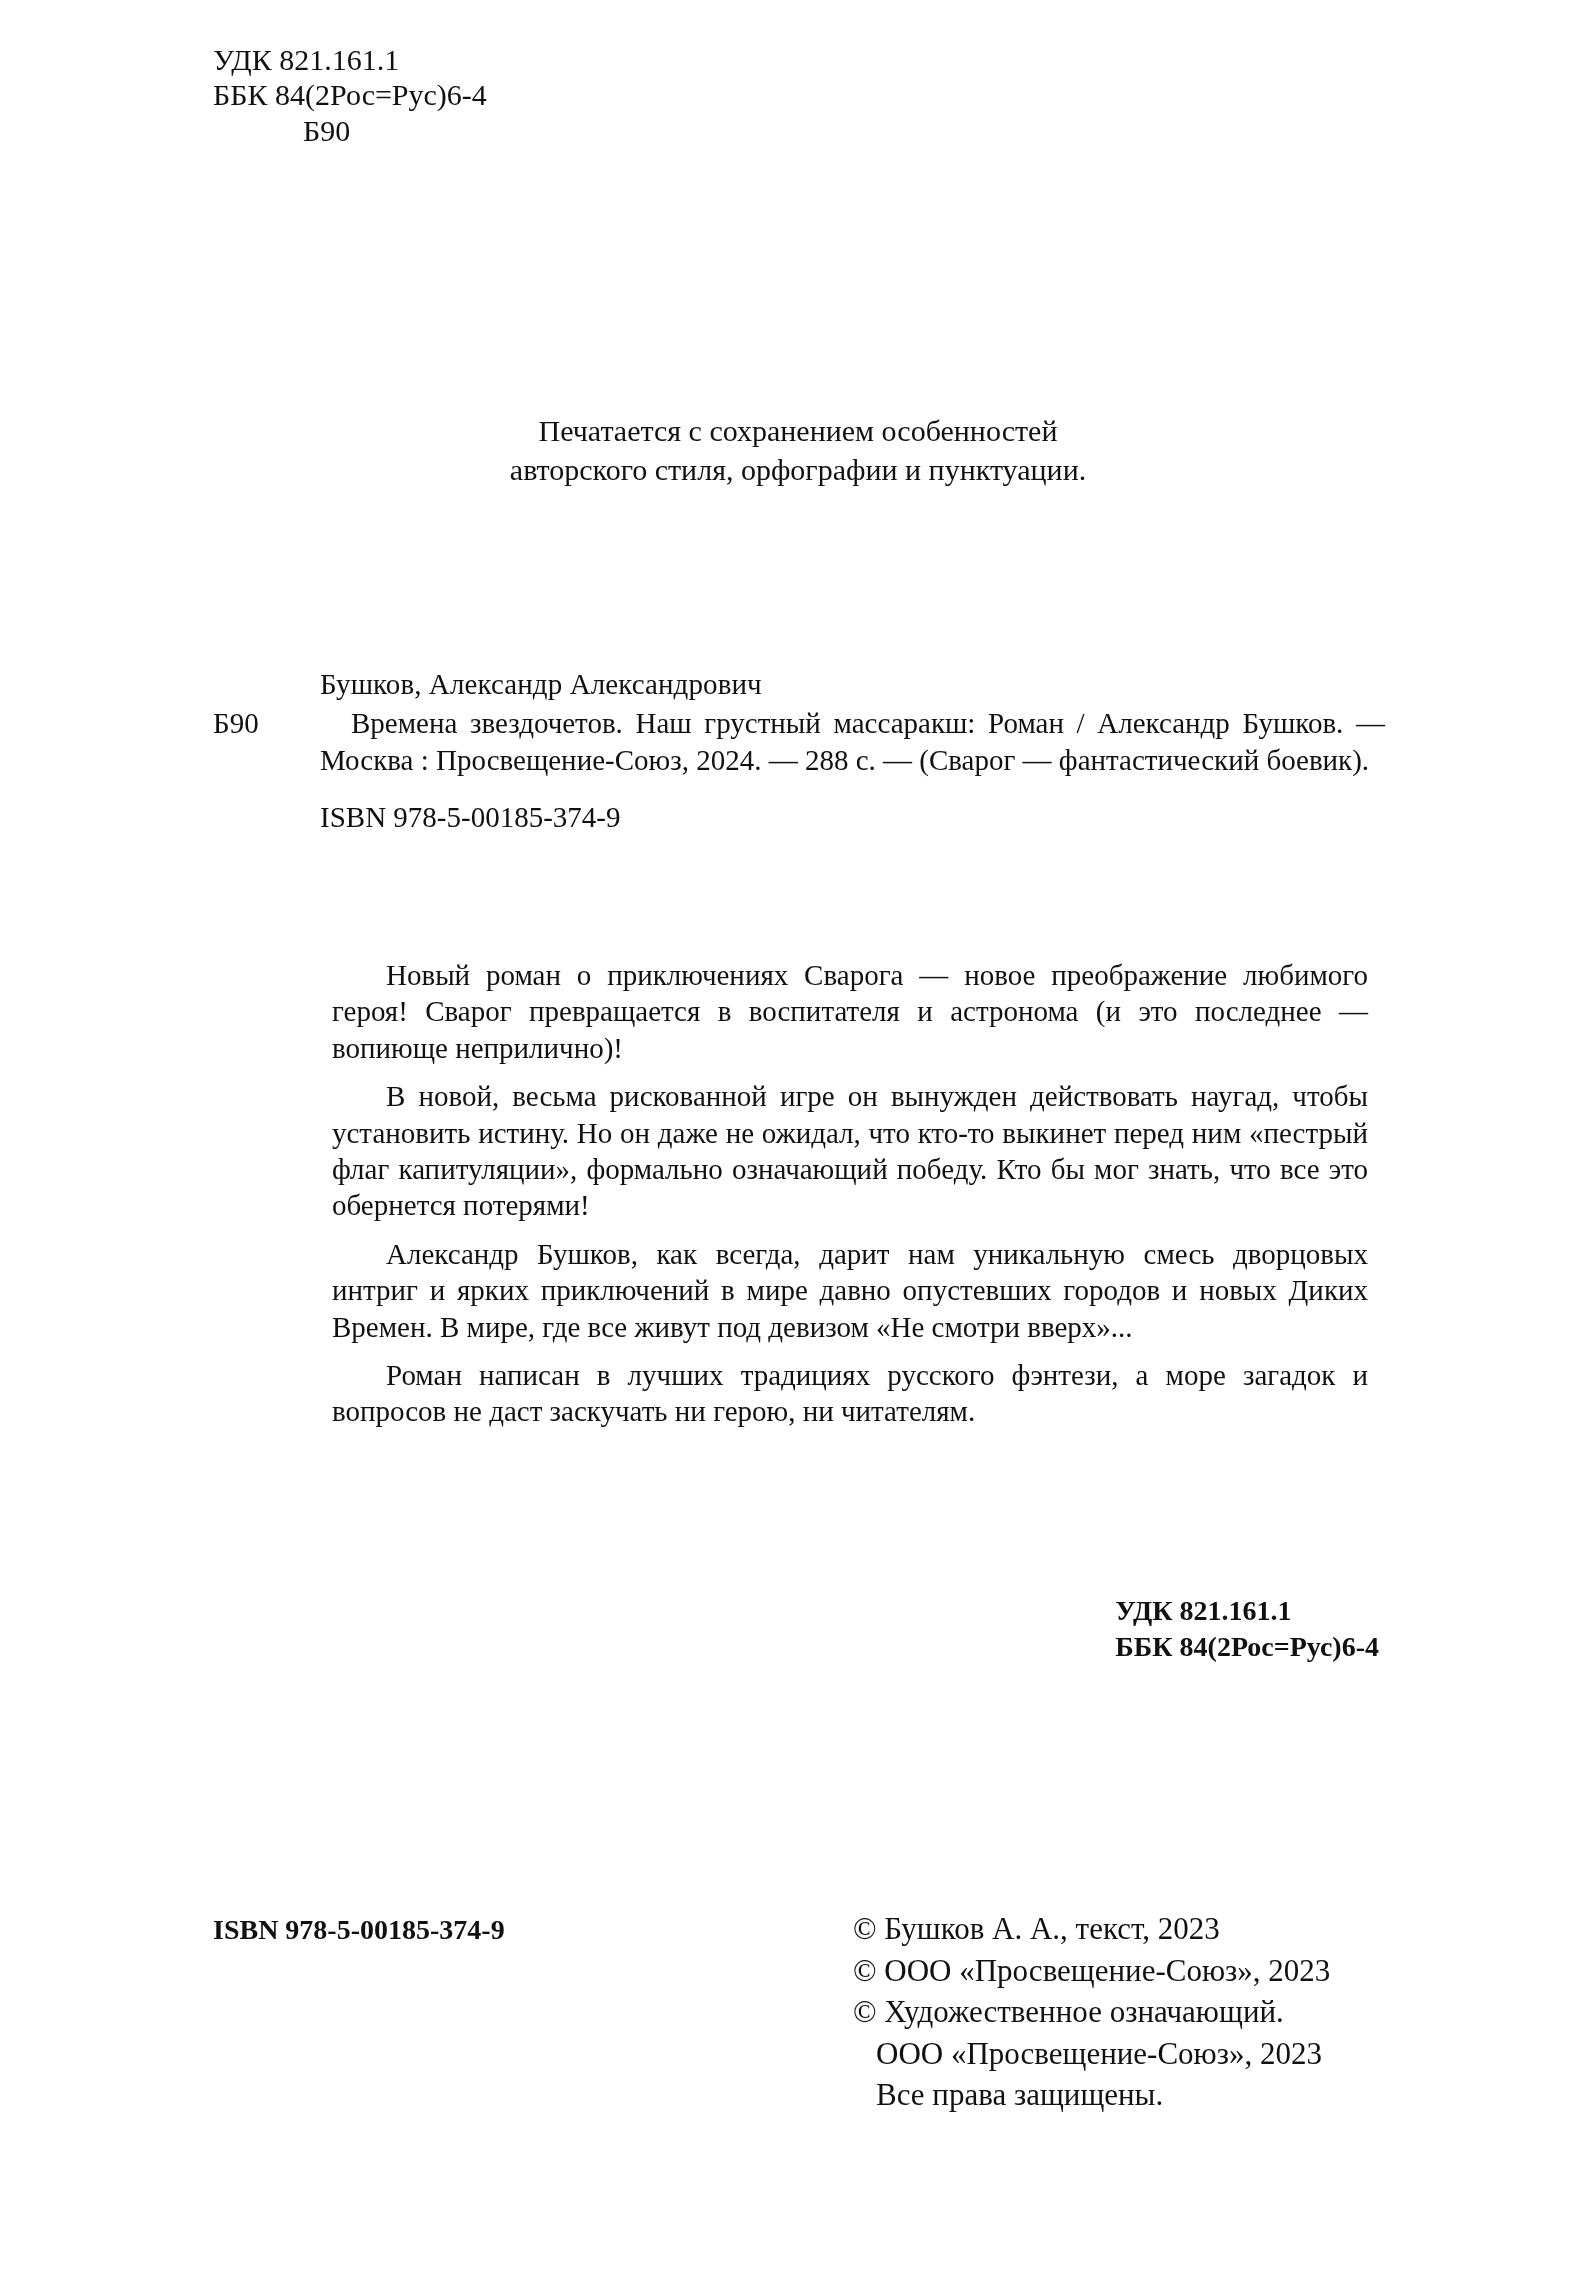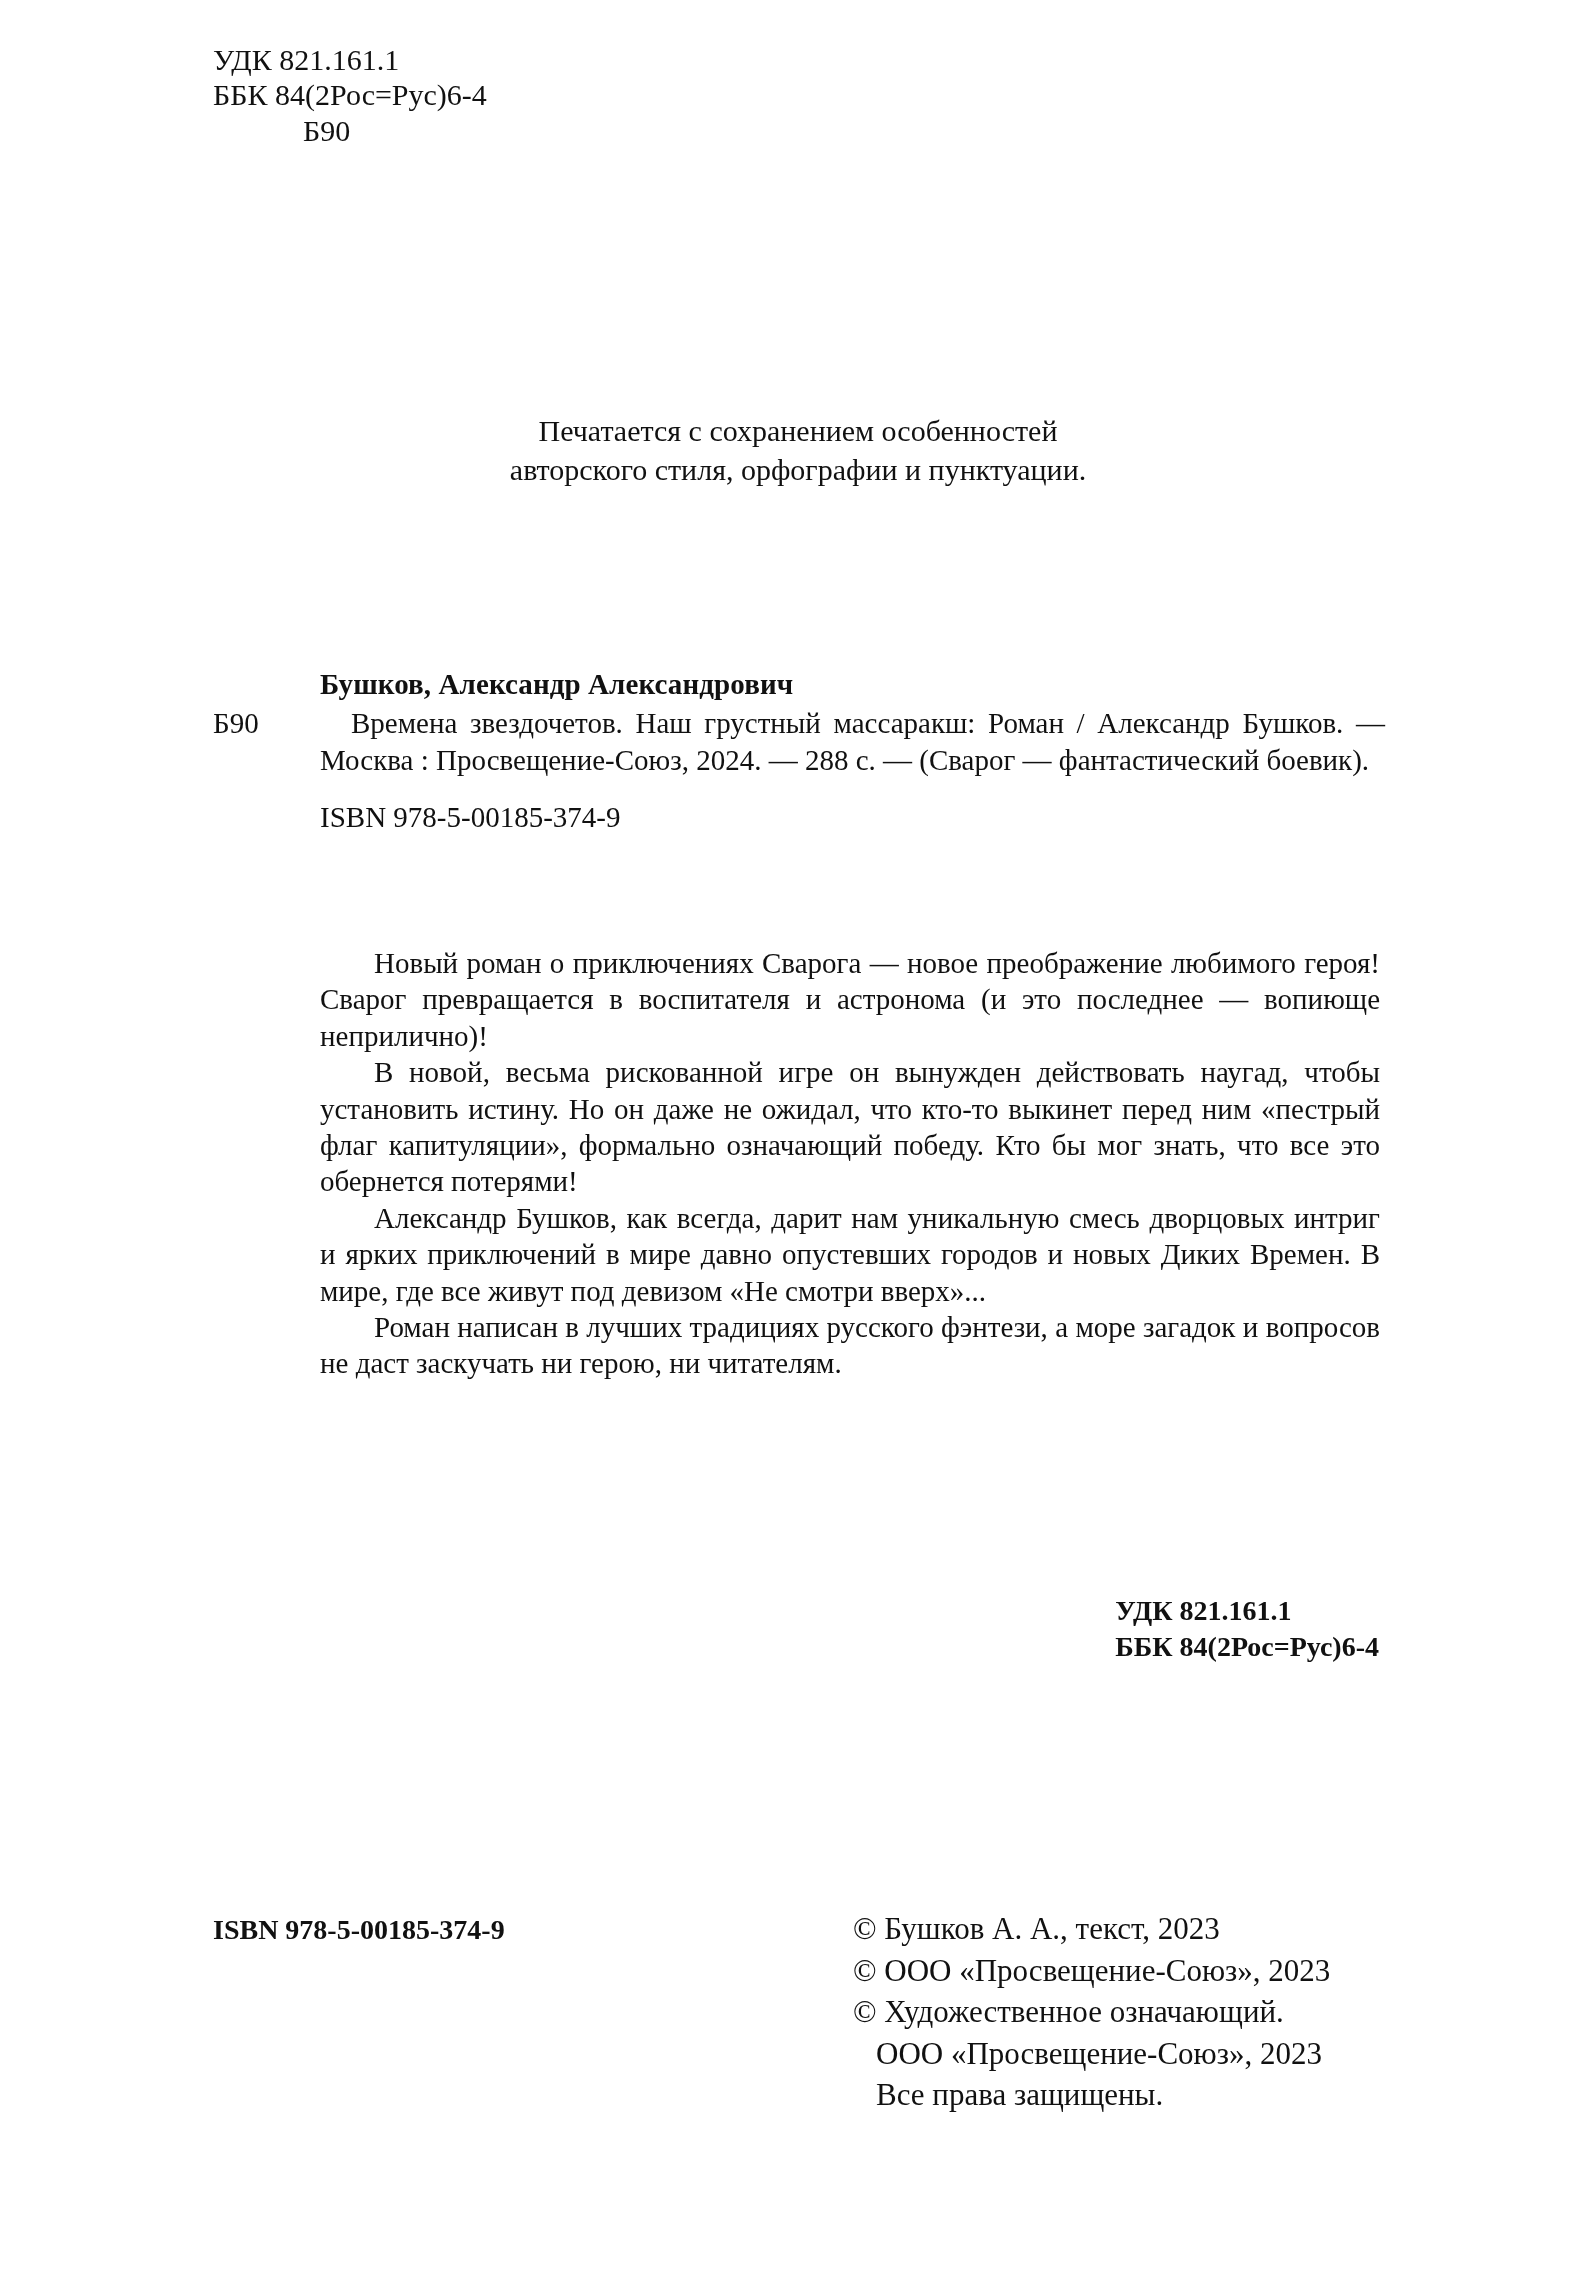--- a/index.html
+++ b/index.html
@@ -54,21 +54,21 @@
   
   .record {
     position: absolute;
     left: 213px;
     top: 666px;
     width: 1172px;
     font-size: 29px;
     line-height: 1.27;
   }
   .record-author {
-    font-weight: bold;
+    font-weight: normal;
     margin-left: 107px;
     white-space: nowrap;
     letter-spacing: 0.1px;
   }
   .record-body {
     position: relative;
     margin-top: 1.9px;
   }
   .record-shelfmark {
     position: absolute;
@@ -96,21 +96,21 @@
     position: absolute;
     left: 320px;
     top: 945px;
     width: 1060px;
     font-size: 29px;
     line-height: 1.255;
     text-align: justify;
     text-align-last: left;
   }
   .annotation p {
-    margin: 0;
+    margin: 12px;
     text-indent: 54px;
   }
 
   
   .udk-bottom {
     position: absolute;
     right: 213px;
     top: 1593px;
     text-align: left;
     font-weight: bold;

